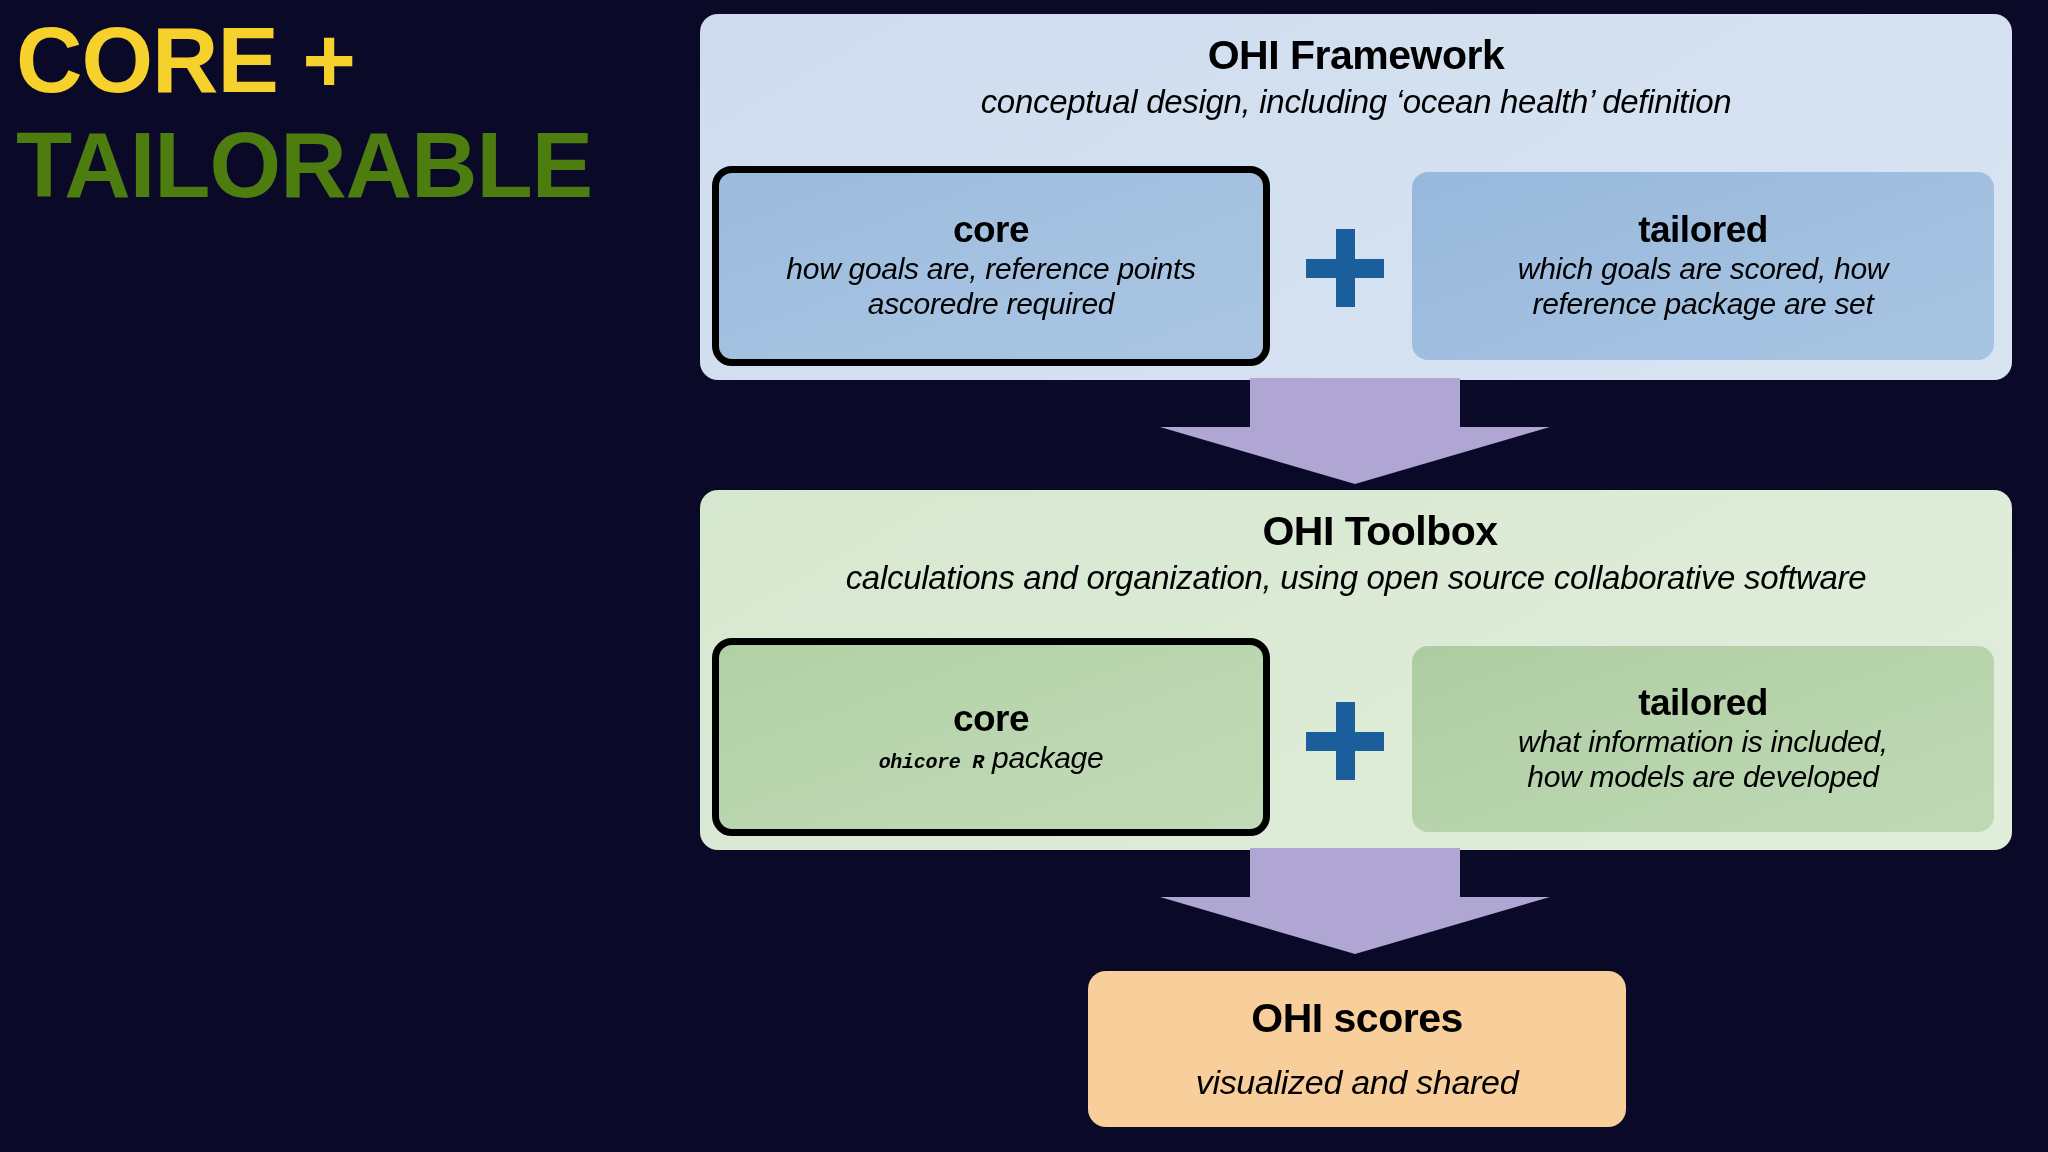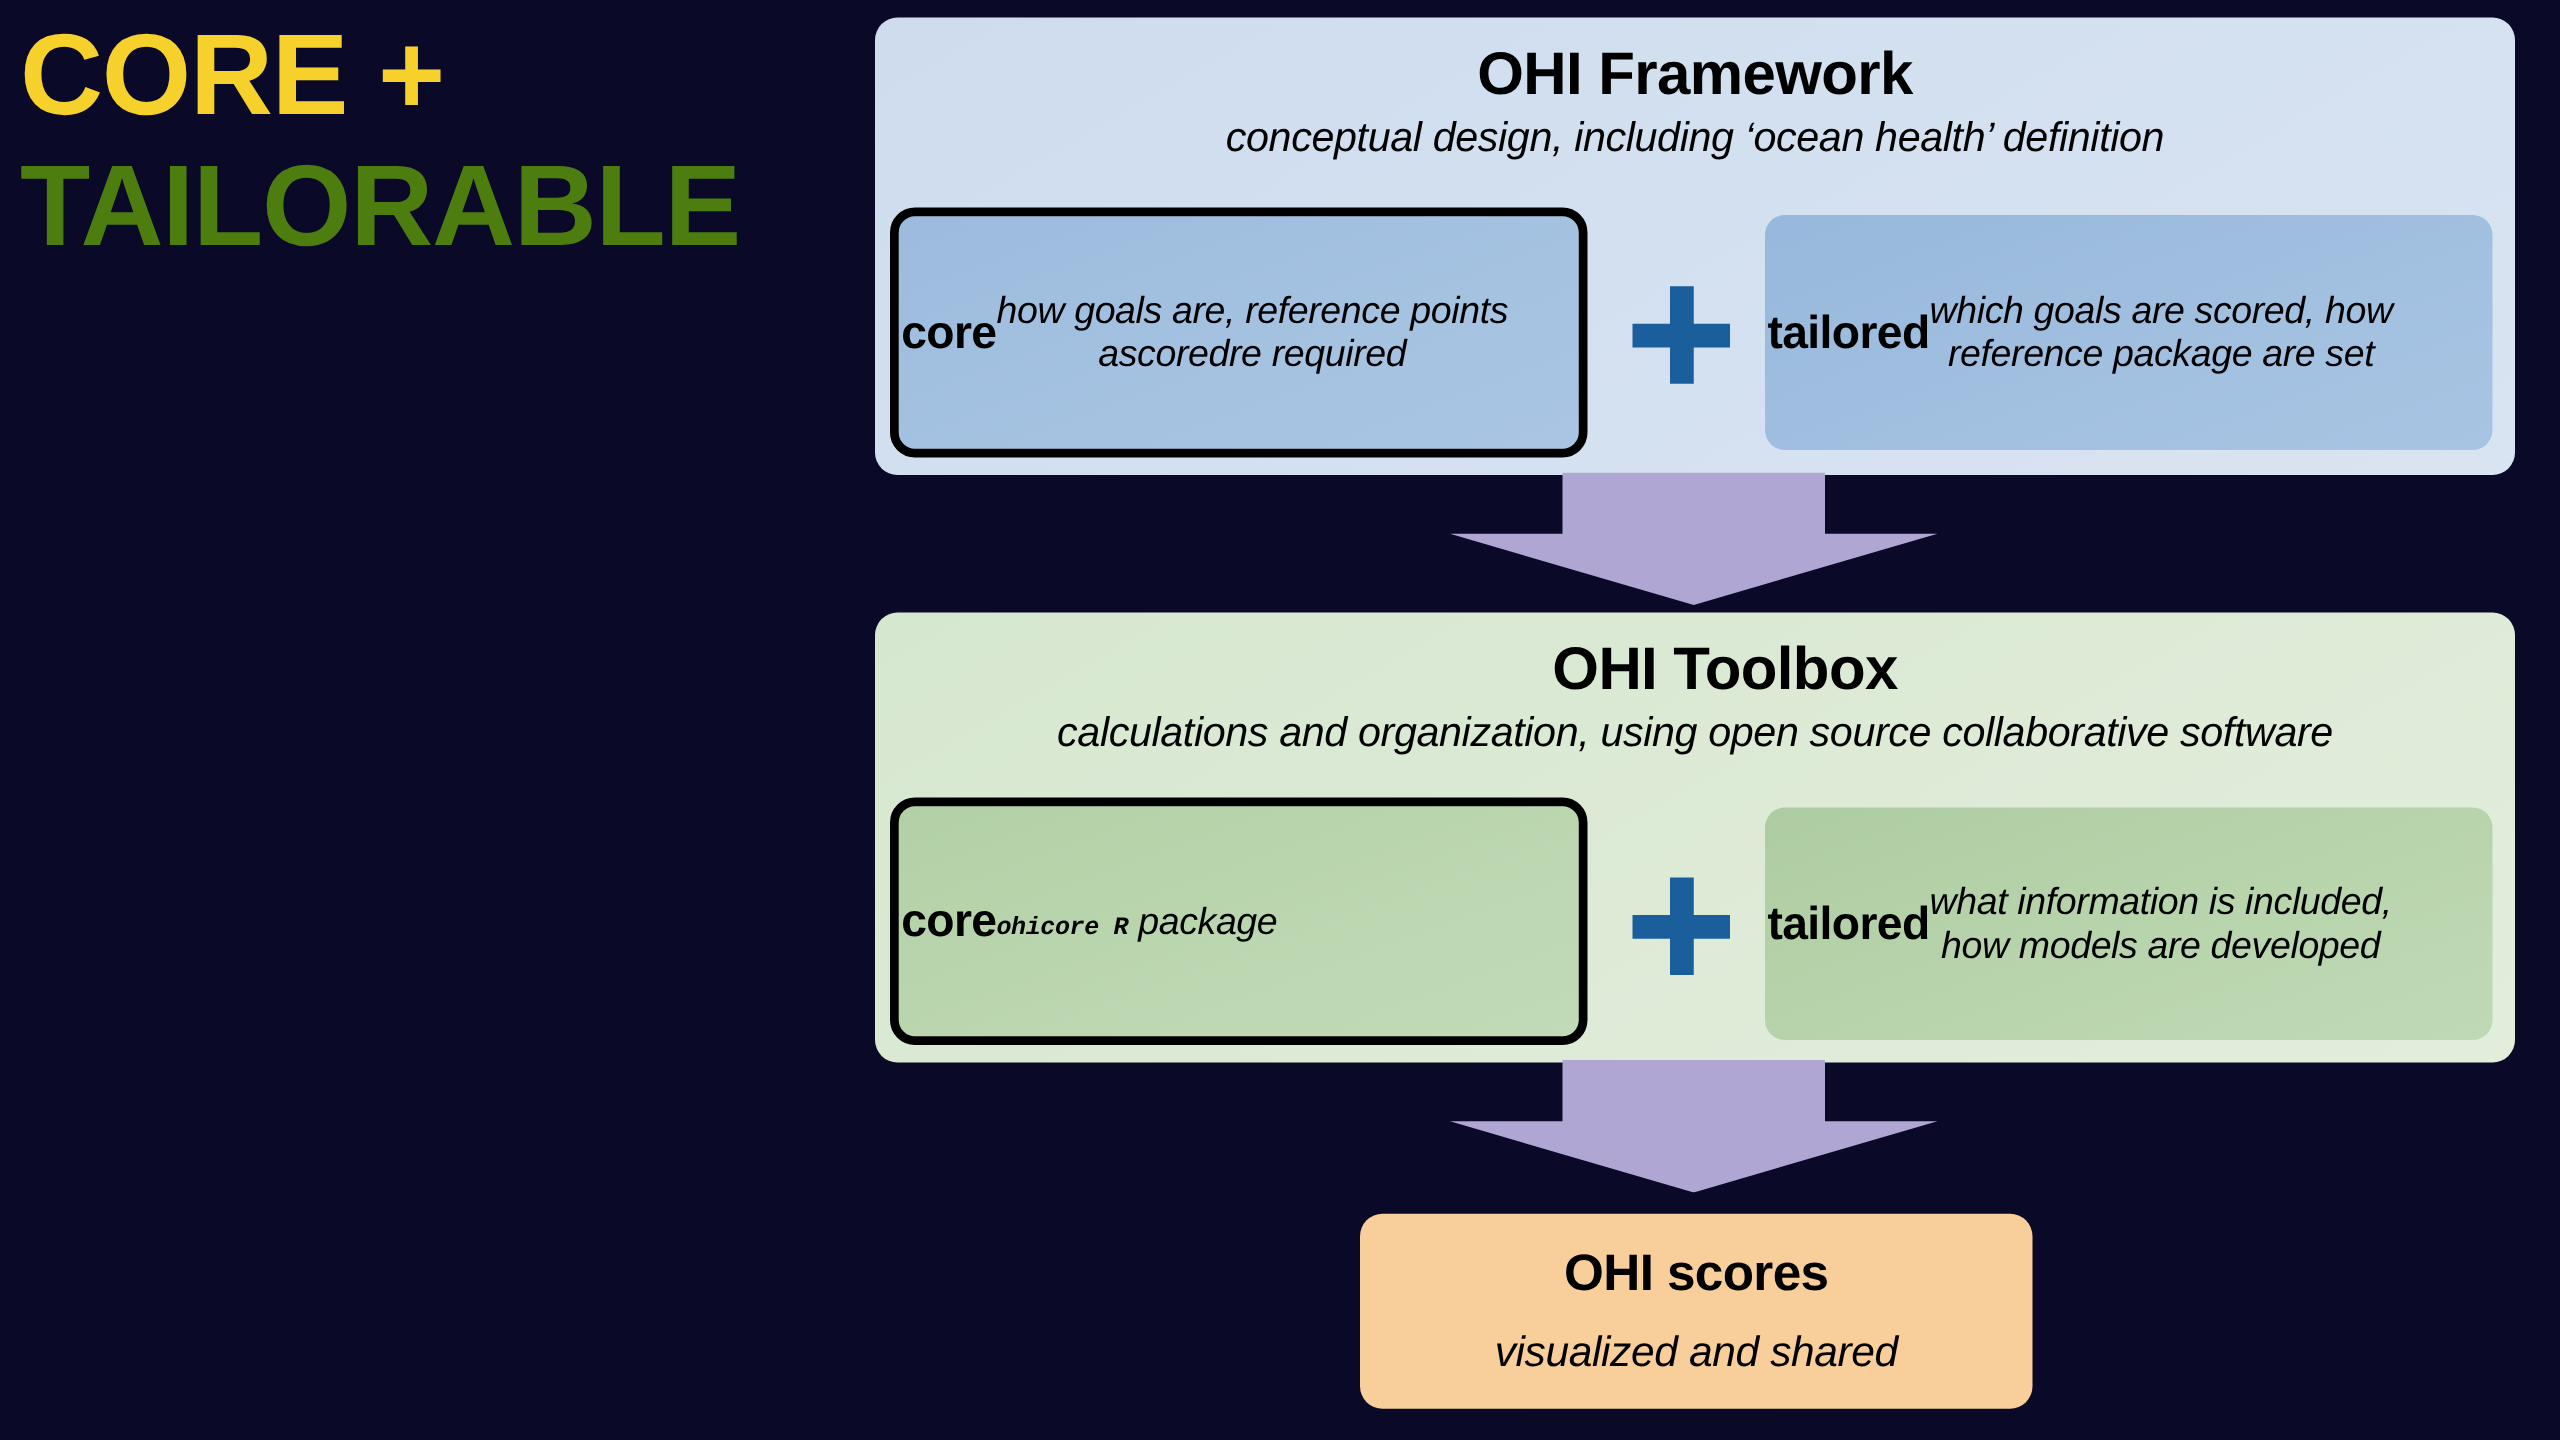--- a/index.html
+++ b/index.html
@@ -37,21 +37,21 @@
   .title-line.l3 { color: #FFFFFF; margin-left: 8px; margin-top: 14px; }
 
   
   .panel {
     position: absolute;
     border-radius: 18px;
     overflow: hidden;
   }
   .panel-title {
     text-align: center;
-    font-size: 48px;
+    font-size: 41px;
     font-weight: 700;
     color: #000;
     letter-spacing: -0.5px;
   }
   .panel-sub {
     text-align: center;
     font-size: 33px;
     font-style: italic;
     color: #000;
     line-height: 1.17;
@@ -78,23 +78,24 @@
     background: linear-gradient(150deg, #D6E7CF 0%, #DCEAD6 50%, #E2EEDC 100%);
   }
   #toolbox-panel .panel-title { margin-top: 18px; margin-left: 48px; }
   #toolbox-panel .panel-sub { margin-top: 4px; }
 
   
   .subbox {
     position: absolute;
     border-radius: 16px;
     display: flex;
-    flex-direction: row;
+    flex-direction: column;
     align-items: center;
-    padding: 6px 2px;
+    justify-content: center;
+    padding: 6px 15px;
   }
   .subbox.outlined {
     border: 7px solid #000;
     border-radius: 20px;
   }
   .sub-head {
     font-size: 37px;
     font-weight: 700;
     color: #000;
     letter-spacing: -0.5px;

